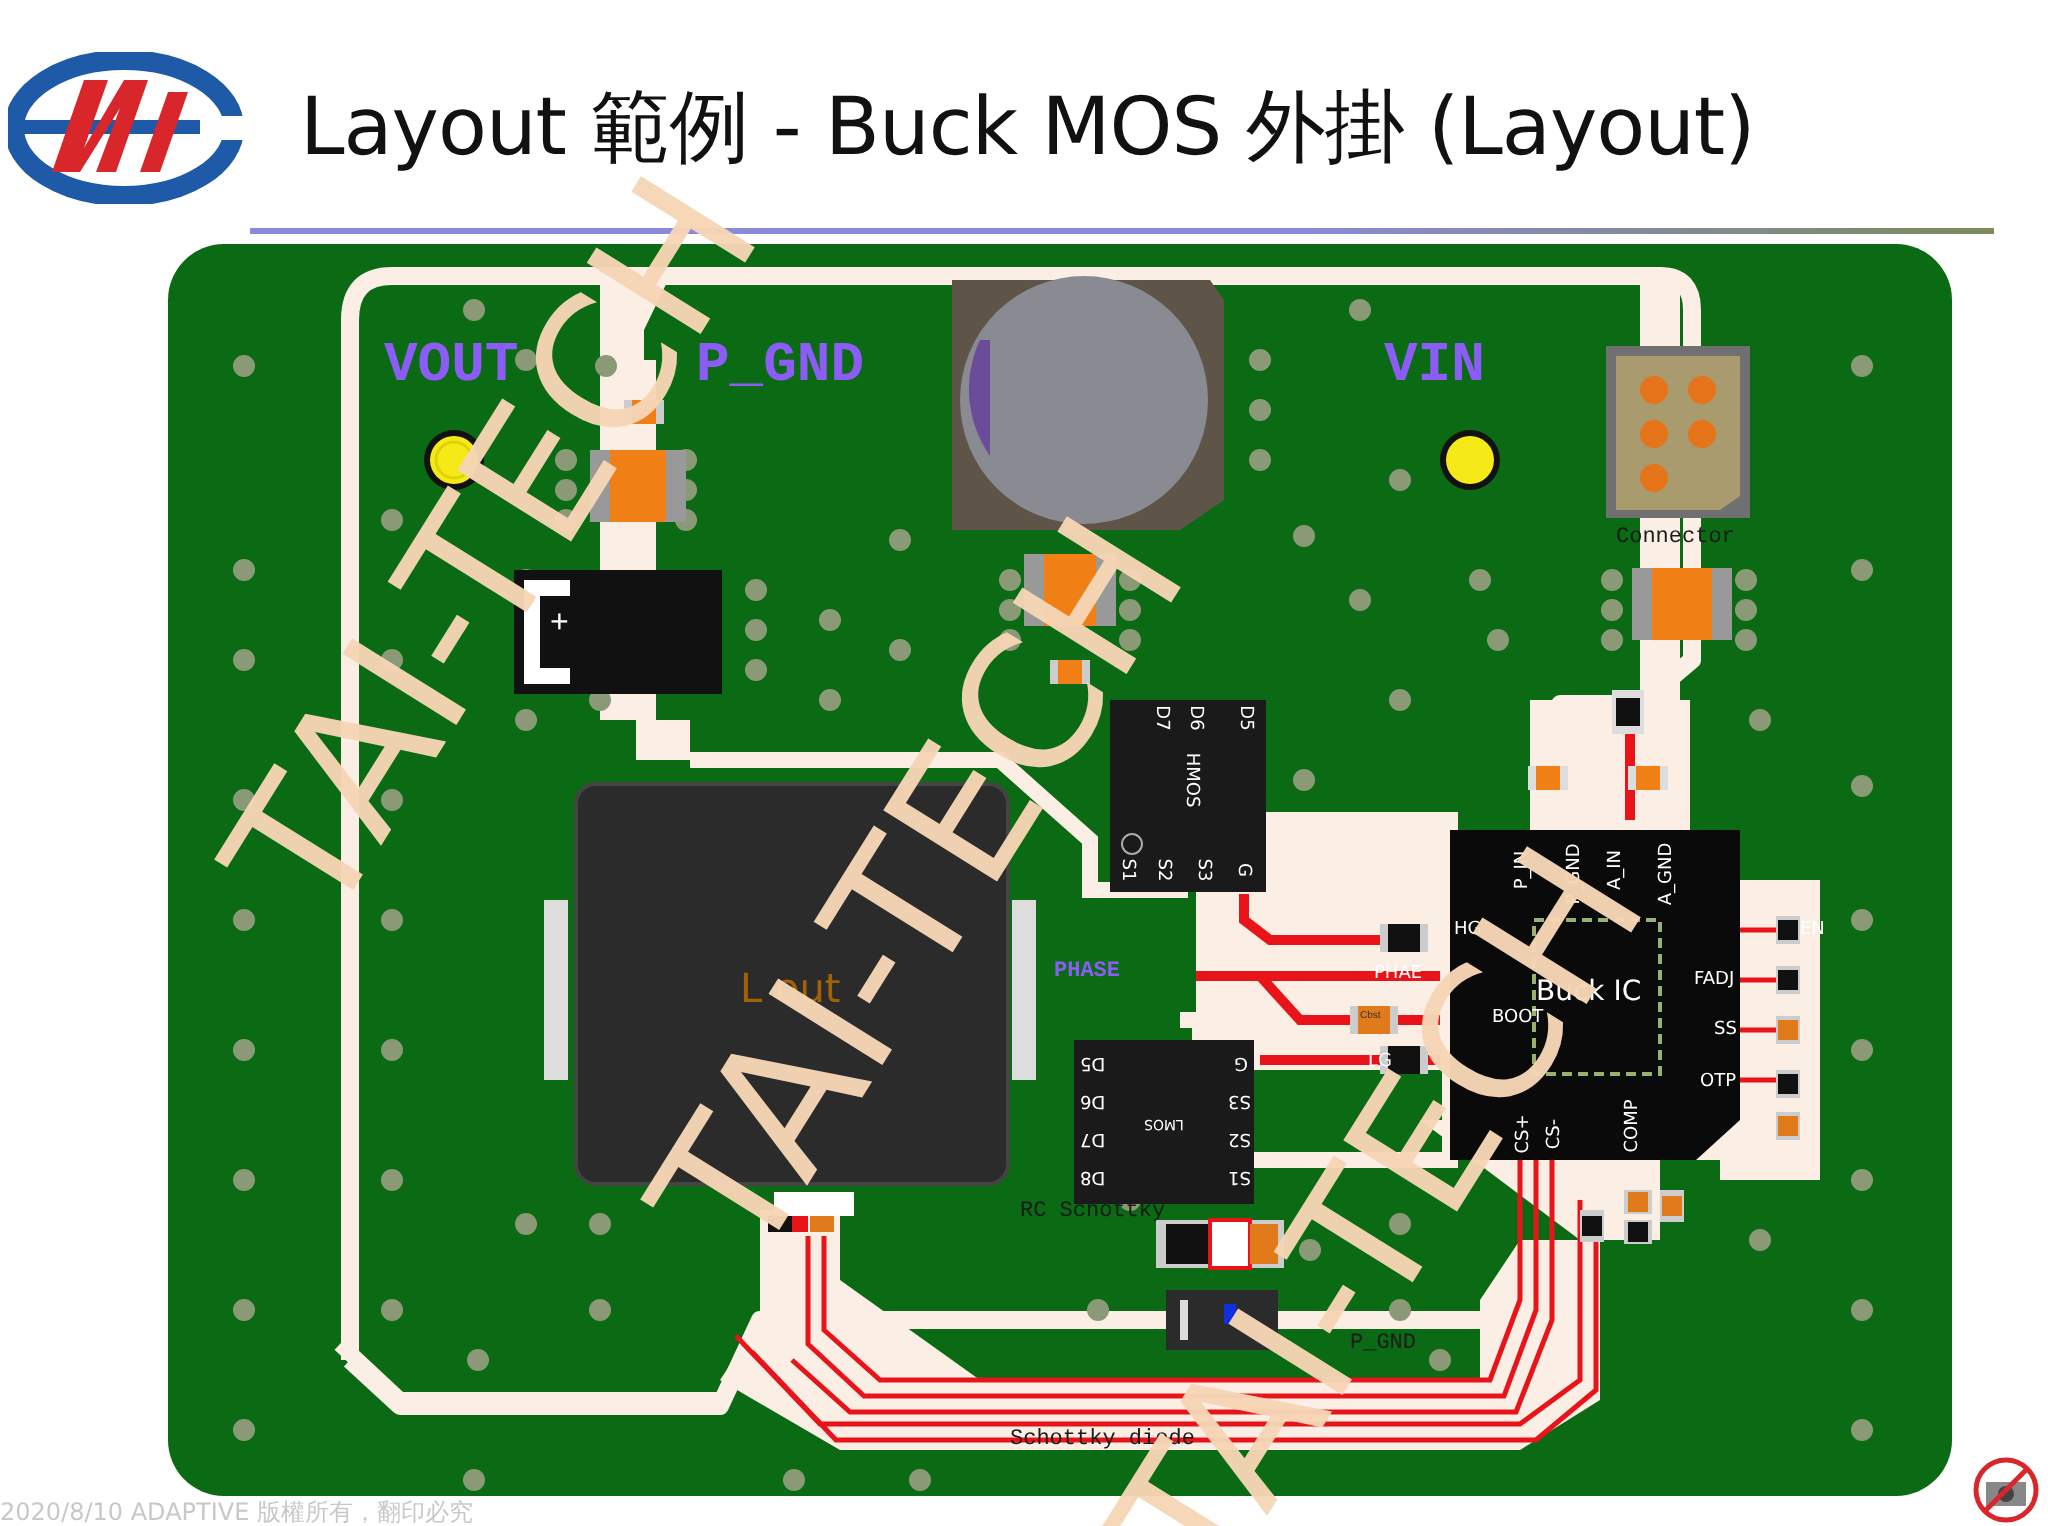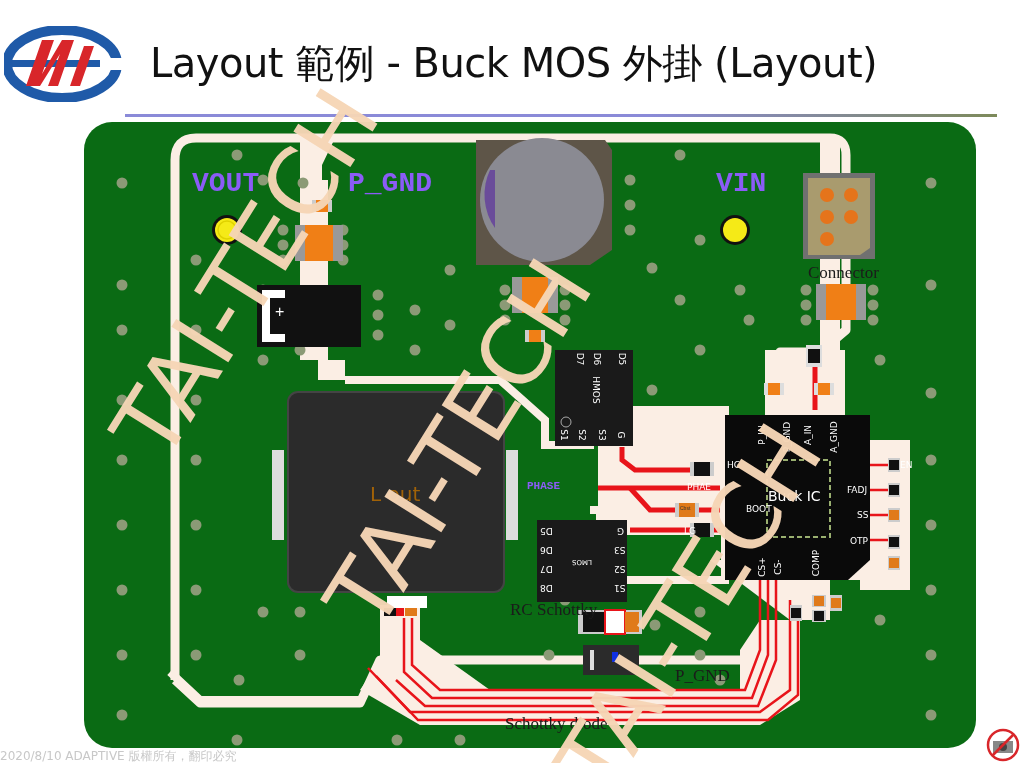--- a/index.html
+++ b/index.html
@@ -4,21 +4,21 @@
 <style>
   html,body{margin:0;padding:0;}
   body{width:1024px;height:763px;background:#ffffff;position:relative;overflow:hidden;font-family:"Liberation Sans",sans-serif;}
   .abs{position:absolute;}
   .title{left:150px;top:36px;font-size:40px;color:#111;font-family:"DejaVu Sans",sans-serif;letter-spacing:-0.5px;white-space:nowrap;}
   .rule{left:125px;top:114px;width:872px;height:3px;background:linear-gradient(90deg,#8a8ad8,#8a8ad8 60%,#7d8a5a);}
   .board{left:84px;top:122px;width:892px;height:626px;background:#0a6b14;border-radius:28px;}
   .footer{left:0;top:748px;font-size:12px;color:#c8c8c8;white-space:nowrap;font-family:"DejaVu Sans",sans-serif;}
   .net-label{font-weight:bold;color:#8b5cf6;font-size:28px;font-family:Liberation Mono, monospace;}
   .pin{font-size:9px;color:#fff;font-family:"DejaVu Sans",sans-serif;}
-  .small-lbl{font-size:17px;color:#1b1b1b;font-family:Liberation Serif, serif;white-space:nowrap;}
+  .small-lbl{font-size:11px;color:#1b1b1b;font-family:Liberation Mono, monospace;white-space:nowrap;}
   .watermark{color:#f6d6b6;font-family:"DejaVu Sans",sans-serif;font-size:92px;white-space:nowrap;transform-origin:left top;opacity:0.97;}
 </style>
 </head>
 <body>
 
 <div class="abs" style="left:4px;top:26px;width:118px;height:76px;">
   <svg width="118" height="76" viewBox="0 0 118 76">
     <ellipse cx="58" cy="38" rx="55" ry="34" fill="none" stroke="#1f5aa8" stroke-width="10"></ellipse>
     <rect x="88" y="32" width="30" height="12" fill="#ffffff"></rect>
     <rect x="8" y="34" width="88" height="7" fill="#1f5aa8"></rect>
@@ -250,21 +250,21 @@
   <rect x="605" y="610" width="20" height="24" fill="#fff" stroke="#e8141a" stroke-width="2"></rect>
   <rect x="625" y="612" width="14" height="20" fill="#e07a1a"></rect>
 
   <rect x="583" y="645" width="56" height="30" fill="#2b2b2b"></rect>
   <rect x="590" y="650" width="4" height="20" fill="#ddd"></rect>
   <rect x="612" y="652" width="6" height="10" fill="#1030e0"></rect>
 </svg>
 
 <div class="abs net-label" style="left:192px;top:168px;">VOUT</div>
 <div class="abs net-label" style="left:348px;top:168px;">P_GND</div>
-<div class="abs net-label" style="left:716px;top:168px;">VIN</div>
+<div class="abs net-label" style="left:692px;top:168px;">VIN</div>
 <div class="abs net-label" style="left:527px;top:480px;font-size:11px;">PHASE</div>
 
 <div class="abs small-lbl" style="left:808px;top:263px;">Connector</div>
 <div class="abs" style="left:275px;top:303px;color:#fff;font-size:16px;">+</div>
 <div class="abs" style="left:370px;top:482px;color:#a16207;font-size:20px;font-family:'DejaVu Sans',sans-serif;">L out</div>
 <div class="abs small-lbl" style="left:510px;top:600px;">RC Schottky</div>
 <div class="abs small-lbl" style="left:505px;top:666px;margin-top:48px;">Schottky diode</div>
 <div class="abs small-lbl" style="left:675px;top:666px;">P_GND</div>
 <div class="abs" style="left:768px;top:488px;color:#fff;font-size:14px;font-family:'DejaVu Sans',sans-serif;">Buck IC</div>
 <div class="abs" style="left:680px;top:505px;font-size:5px;color:#333;">Cbst</div>

